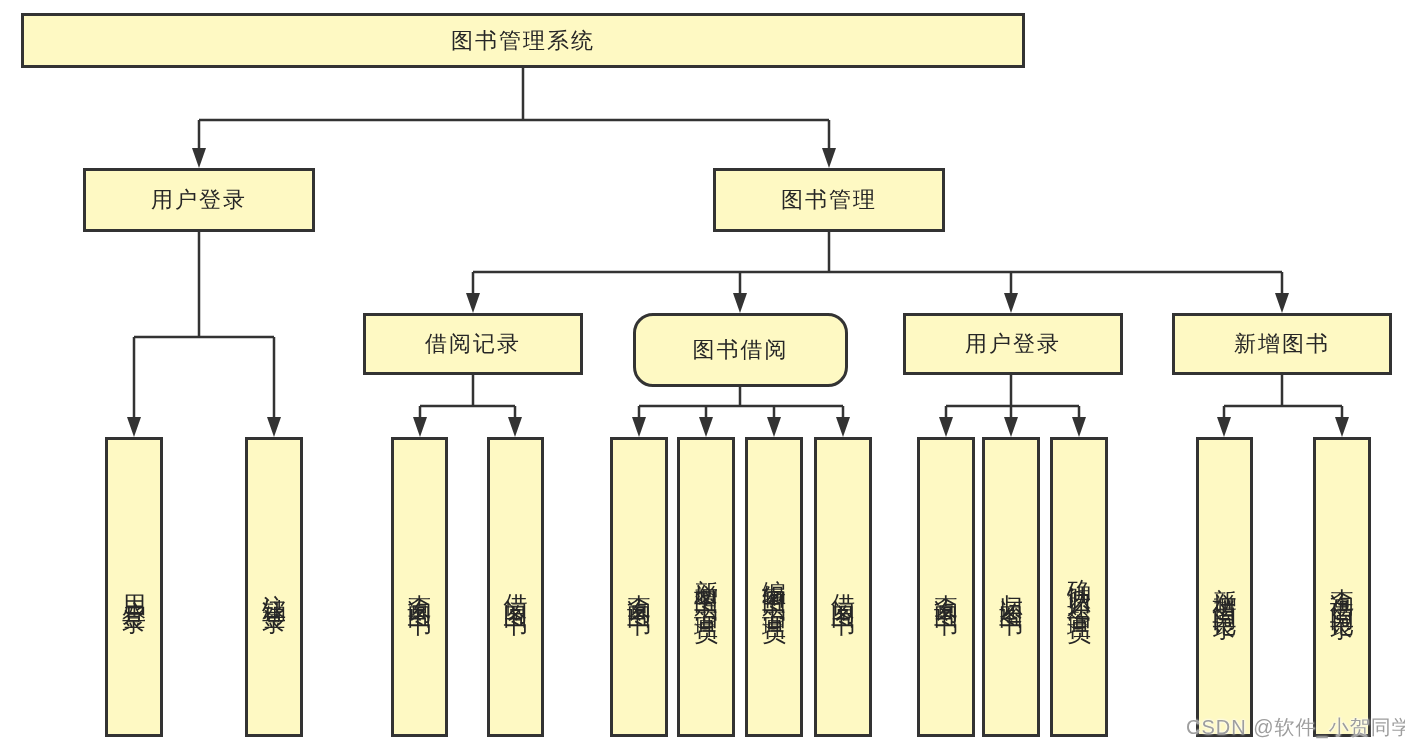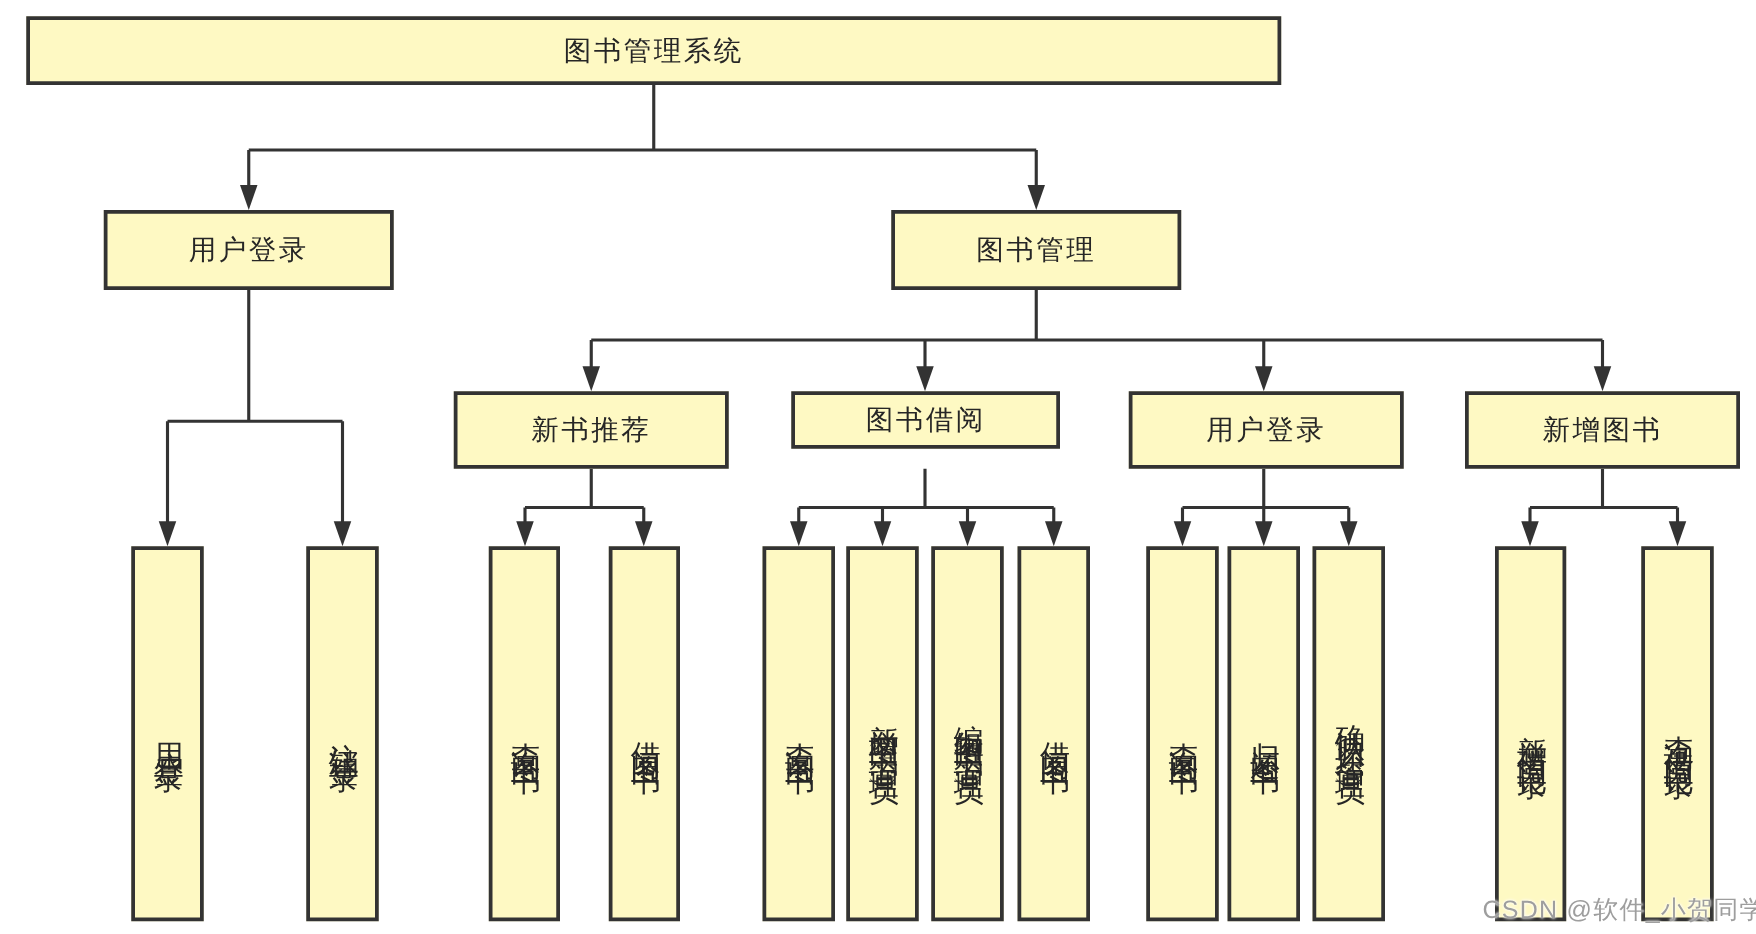--- a/index.html
+++ b/index.html
@@ -89,23 +89,23 @@
   </div>
 
   <div class="box hbox" style="left:83px; top:168px; width:232px; height:64px;">
     <span>用户登录</span>
   </div>
   <div class="box hbox" style="left:713px; top:168px; width:232px; height:64px;">
     <span>图书管理</span>
   </div>
 
   <div class="box hbox" style="left:363px; top:313px; width:220px; height:62px;">
-    <span>新书推荐</span>
+    <span>借阅记录</span>
   </div>
-  <div class="box hbox" style="left:633px; top:313px; width:215px; height:46px;">
+  <div class="box hbox" style="left:633px; top:313px; width:215px; height:74px;border-radius:20px;">
     <span>图书借阅</span>
   </div>
   <div class="box hbox" style="left:903px; top:313px; width:220px; height:62px;">
     <span>用户登录</span>
   </div>
   <div class="box hbox" style="left:1172px; top:313px; width:220px; height:62px;">
     <span>新增图书</span>
   </div>
 
   <div class="box vbox" style="left:105px; top:437px; width:58px; height:300px;">

